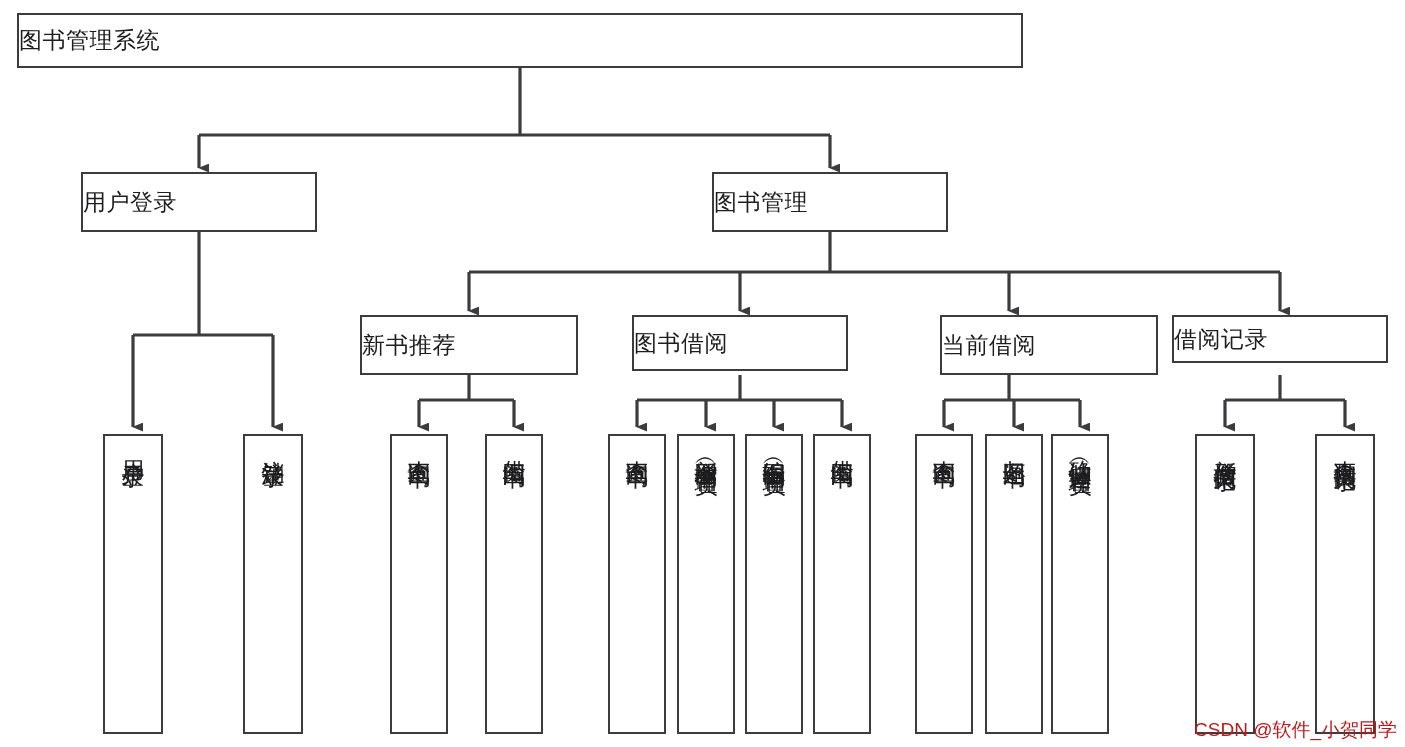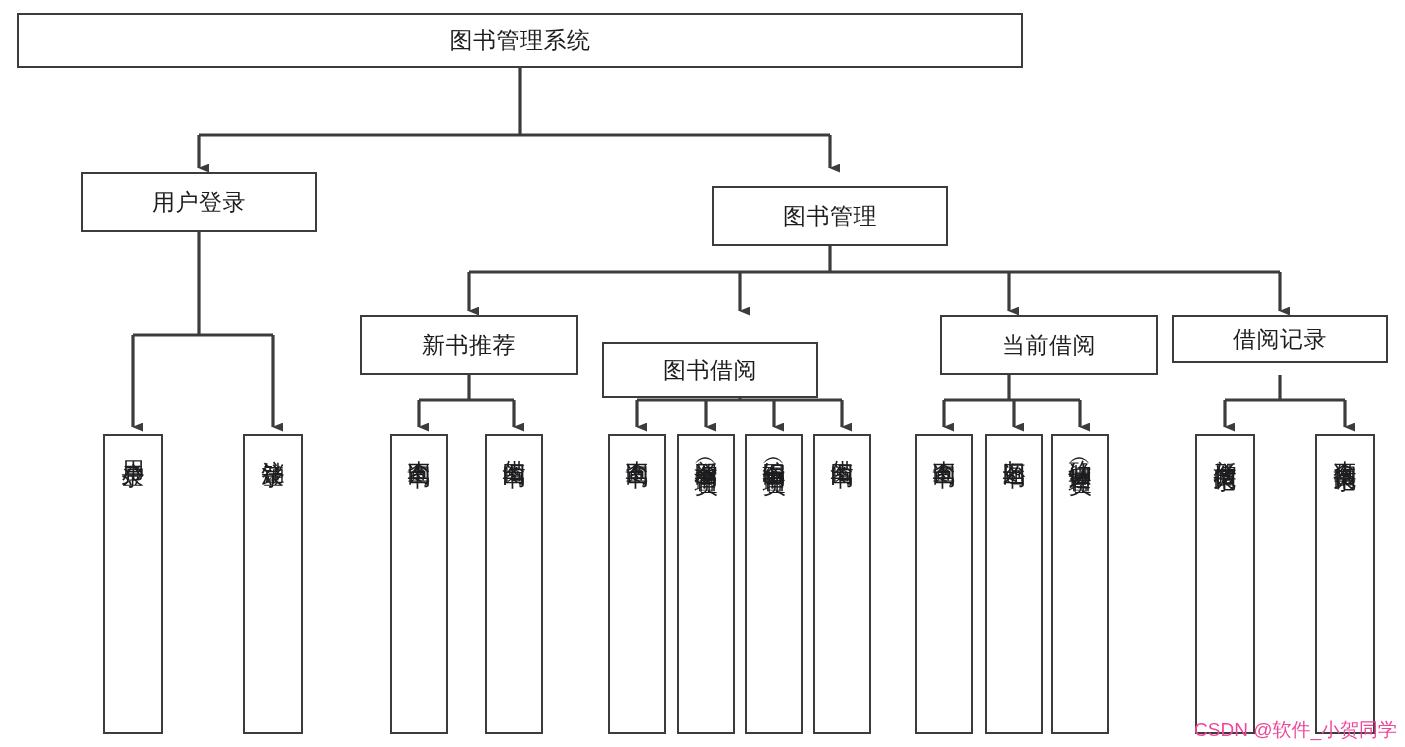--- a/index.html
+++ b/index.html
@@ -26,21 +26,21 @@
     height: 747px;
     pointer-events: none;
   }
   .node {
     position: absolute;
     box-sizing: border-box;
     background: #ffffff;
     border: 2.5px solid #3c3c3f;
     display: flex;
     align-items: center;
-    justify-content: center;
+    justify-content: flex-start;
     color: #1d1d1f;
   }
   .node .node-label {
     display: block;
     text-align: center;
     line-height: 1.25;
     letter-spacing: 0.5px;
   }
   
   .node.horiz .node-label {
@@ -60,21 +60,21 @@
     line-height: 1.08;
     letter-spacing: 2px;
     white-space: nowrap;
     max-height: 280px;
   }
   #watermark {
     position: absolute;
     right: 8px;
     bottom: 4px;
     font-size: 19px;
-    color: #ec4899;
+    color: #b91c1c;
     white-space: nowrap;
     user-select: none;
     margin-top: 40px;
   }
 </style>
 </head>
 <body>
 
 <div id="diagram-root">
 
@@ -131,28 +131,28 @@
     </g>
   </svg>
 
   <div class="node horiz" style="left:17px; top:13px; width:1006px; height:55px;">
     <span class="node-label">图书管理系统</span>
   </div>
 
   <div class="node horiz" style="left:81px; top:172px; width:236px; height:60px;">
     <span class="node-label">用户登录</span>
   </div>
-  <div class="node horiz" style="left:712px; top:186px; width:236px; height:60px;">
+  <div class="node horiz" style="left:712px; top:172px; width:236px; height:60px;">
     <span class="node-label">图书管理</span>
   </div>
 
   <div class="node horiz" style="left:360px; top:315px; width:218px; height:60px;">
     <span class="node-label">新书推荐</span>
   </div>
-  <div class="node horiz" style="left:602px; top:315px; width:216px; height:56px;margin-top:27px;">
+  <div class="node horiz" style="left:632px; top:315px; width:216px; height:56px;">
     <span class="node-label">图书借阅</span>
   </div>
   <div class="node horiz" style="left:940px; top:315px; width:218px; height:60px;">
     <span class="node-label">当前借阅</span>
   </div>
   <div class="node horiz" style="left:1172px; top:315px; width:216px; height:48px;">
     <span class="node-label">借阅记录</span>
   </div>
 
   <div class="node vert" style="left:103px; top:434px; width:60px; height:300px;">

